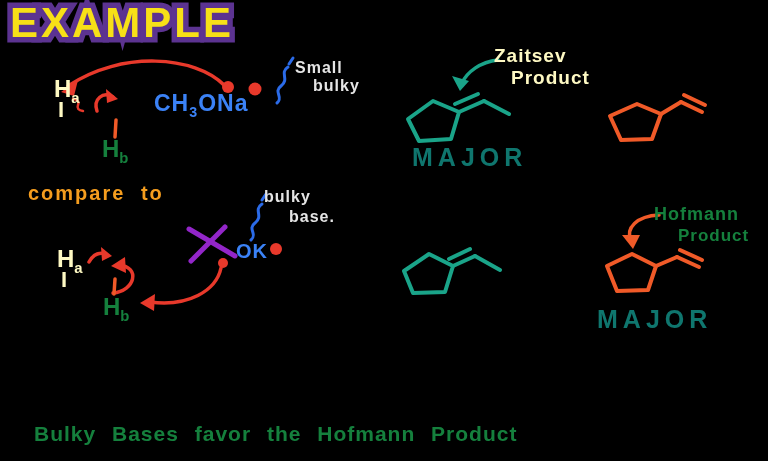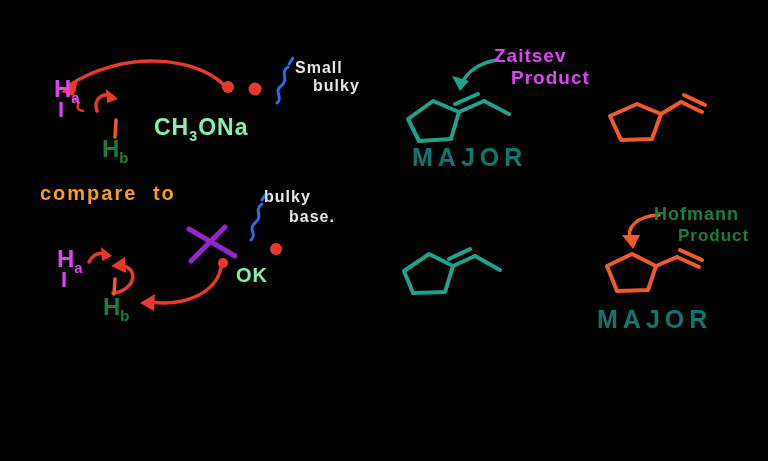--- a/index.html
+++ b/index.html
@@ -1,23 +1,23 @@
 <!DOCTYPE html>
 <html><head>
 <meta charset="utf-8">
 <style>
   html,body{margin:0;padding:0;background:#000;}
   #stage{position:relative;width:768px;height:461px;background:#000;overflow:hidden;
          font-family:"Liberation Sans",sans-serif;}
   .t{position:absolute;font-weight:bold;white-space:nowrap;line-height:1;}
-  .teal{color:#d946ef;}
+  .teal{color:#fef9c3;}
   .orange{color:#15803d;}
   .amber{color:#f59d1e;}
   .magenta{color:#0f766e;}
-  .purple{color:#86efac;margin-top:24px;}
+  .purple{color:#3b82f6;}
   .blue{color:#e5e5e5;}
   sub{font-size:62%;font-weight:bold;}
   #title{left:10px;top:2px;font-size:42px;letter-spacing:3px;color:#f7e017;
          -webkit-text-stroke:11px #5c3391;paint-order:stroke fill;
          text-shadow:0 0 2px #5c3391;}
   .small-lbl{font-size:24px;text-align:right;}
   .base-note{font-size:16px;letter-spacing:1px;}
   .major{font-size:25px;letter-spacing:5px;}
   .prod-lbl{font-size:19px;letter-spacing:1px;}
   .summary{font-size:21px;letter-spacing:1px;word-spacing:9px;}
@@ -101,48 +101,50 @@
     <g>
       <path d="M 498,60 C 480,62 467,72 462,83" stroke="#1aa489" stroke-width="3.5" fill="none" stroke-linecap="round"></path>
       <polygon points="460,91 452,76 469,81" fill="#1aa489"></polygon>
     </g>
     <g>
       <path d="M 659,215 C 637,216 625,228 631,241" stroke="#f05a28" stroke-width="3.5" fill="none" stroke-linecap="round"></path>
       <polygon points="633,249 622,235 640,235" fill="#f05a28"></polygon>
     </g>
   </svg>
 
+  <div class="t" id="title">EXAMPLE</div>
 
   <div class="t teal small-lbl" style="left:54px;top:77px;">
     <span>H</span><sub>a</sub>
   </div>
   <div class="t teal" style="left:58px;top:99px;font-size:22px;">I</div>
   <div class="t orange small-lbl" style="left:102px;top:137px;">
     <span>H</span><sub>b</sub>
   </div>
   <div class="t purple" style="left:154px;top:92px;font-size:23px;letter-spacing:1px;">
     <span>CH</span><sub>3</sub><span>ONa</span>
   </div>
   <div class="t blue base-note" style="left:295px;top:60px;">Small</div>
   <div class="t blue base-note" style="left:313px;top:78px;">bulky</div>
 
-  <div class="t amber" style="left:28px;top:183px;font-size:20px;letter-spacing:2px;word-spacing:8px;margin-left:12px;">compare to</div>
+  <div class="t amber" style="left:28px;top:183px;font-size:20px;letter-spacing:2px;word-spacing:8px;">compare to</div>
 
   <div class="t blue base-note" style="left:264px;top:189px;">bulky</div>
   <div class="t blue base-note" style="left:289px;top:209px;">base.</div>
   <div class="t purple" style="left:236px;top:241px;font-size:20px;letter-spacing:1px;">OK</div>
   <div class="t teal small-lbl" style="left:57px;top:247px;">
     <span>H</span><sub>a</sub>
   </div>
   <div class="t teal" style="left:61px;top:269px;font-size:22px;">I</div>
   <div class="t orange small-lbl" style="left:103px;top:295px;">
     <span>H</span><sub>b</sub>
   </div>
 
   <div class="t teal prod-lbl" style="left:494px;top:46px;">Zaitsev</div>
   <div class="t teal prod-lbl" style="left:511px;top:68px;">Product</div>
   <div class="t magenta major" style="left:412px;top:145px;">MAJOR</div>
   <div class="t orange" style="left:654px;top:205px;font-size:18px;letter-spacing:1px;">Hofmann</div>
   <div class="t orange" style="left:678px;top:227px;font-size:17px;letter-spacing:1px;">Product</div>
   <div class="t magenta major" style="left:597px;top:307px;">MAJOR</div>
 
+  <div class="t orange summary" style="left:34px;top:423px;">Bulky Bases favor the Hofmann Product</div>
 
 </div>
 
 </body></html>

